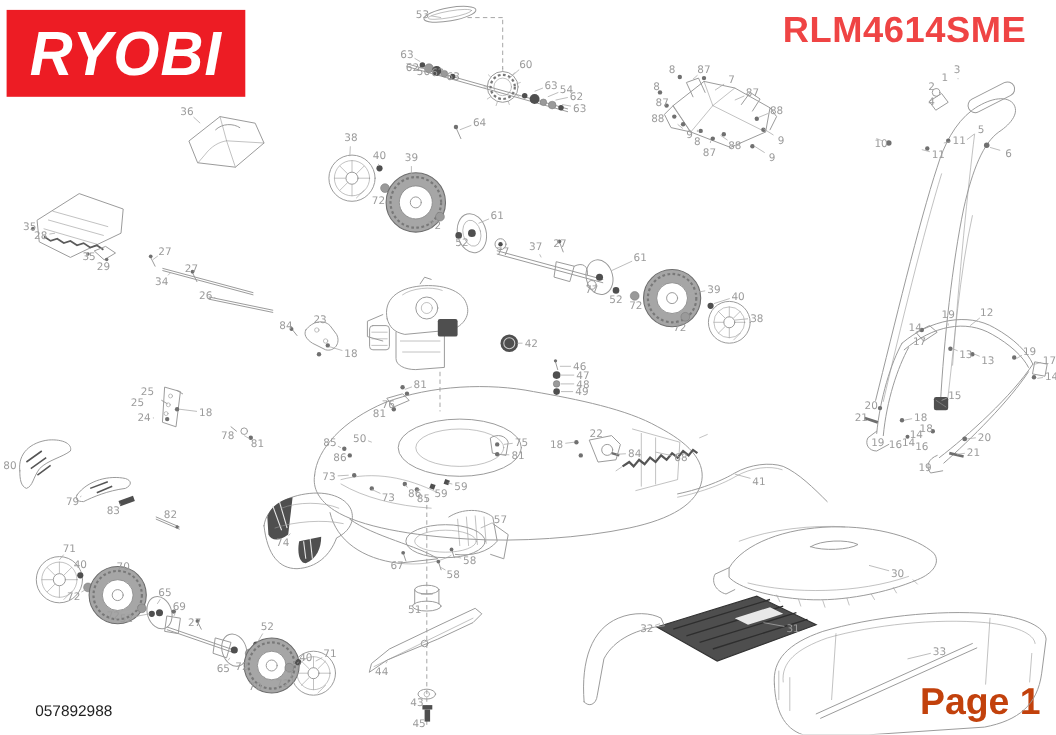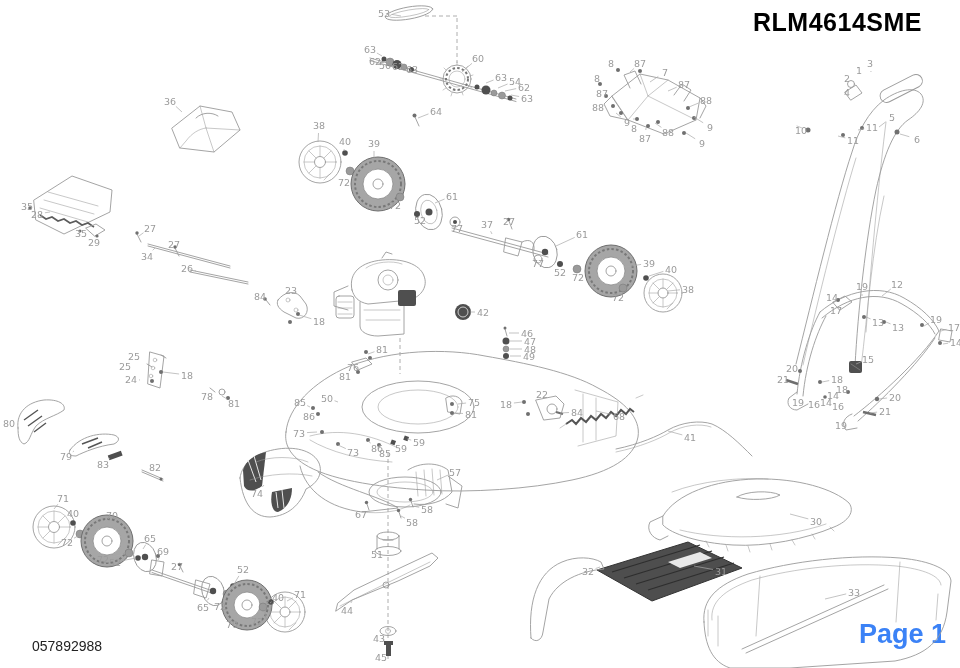--- a/index.html
+++ b/index.html
@@ -2,42 +2,45 @@
 <html><head>
 <meta charset="utf-8">
 <style>
   html,body{margin:0;padding:0;background:#fff;}
   .page{position:relative;width:960px;height:668px;background:#fff;overflow:hidden;
         font-family:"Liberation Sans",sans-serif;}
   .logo{position:absolute;left:6px;top:9px;width:217px;height:79px;background:#ed1c24;
         display:flex;align-items:center;justify-content:center;}
   .logo span{color:#fff;font-style:italic;font-weight:bold;font-size:54px;letter-spacing:1px;
         transform:scaleY(1.05);}
-  .model{position:absolute;top:8px;right:38px;font-size:25px;font-weight:bold;color:#000000;
+  .model{position:absolute;top:8px;right:27px;font-size:33px;font-weight:bold;color:#ef4444;
         letter-spacing:.5px;}
   .docnum{position:absolute;left:32px;top:638px;font-size:14px;color:#222;}
-  .pagelabel{position:absolute;top:619px;right:14px;font-size:27px;font-weight:bold;color:#3b82f6;}
+  .pagelabel{position:absolute;top:619px;right:14px;font-size:34px;font-weight:bold;color:#c2410c;}
   svg.diagram{position:absolute;left:0;top:0;}
   .ln{fill:none;stroke:#9a9a9a;stroke-width:.9;stroke-linejoin:round;stroke-linecap:round;}
   .thin{stroke-width:.55;}
   .dk{fill:#4f4f4f;stroke:none;}
   .dot{fill:#707070;stroke:none;}
   .wsh{fill:#9a9a9a;stroke:#777;stroke-width:.5;}
   .tire{fill:#a6a6a6;stroke:#6e6e6e;stroke-width:1;}
   .rim{fill:#fff;stroke:#8a8a8a;stroke-width:.8;}
   .tread{fill:none;stroke:#787878;stroke-width:2;stroke-dasharray:2.5 2.2;}
   .dash{fill:none;stroke:#9a9a9a;stroke-width:.8;stroke-dasharray:4 3;}
   .callout{font:9.5px "DejaVu Sans",sans-serif;fill:#9b9b9b;text-anchor:middle;}
   .leader{stroke:#a9a9a9;stroke-width:.7;}
 </style>
 </head>
 <body>
 
 <div class="page">
 
+  <div class="logo">
+    <span>RYOBI</span>
+  </div>
   <div class="model">RLM4614SME</div>
   <div class="docnum">057892988</div>
   <div class="pagelabel">Page 1</div>
 
   <svg class="diagram" width="960" height="668" viewBox="0 0 960 668">
 
     <g>
       <ellipse class="ln" cx="409" cy="13" rx="24" ry="6" transform="rotate(-10 409 13)"></ellipse>
       <ellipse class="ln thin" cx="409" cy="13" rx="20" ry="3" transform="rotate(-10 409 13)"></ellipse>
       <path class="dash" d="M425,16H457M457,18V63"></path>

